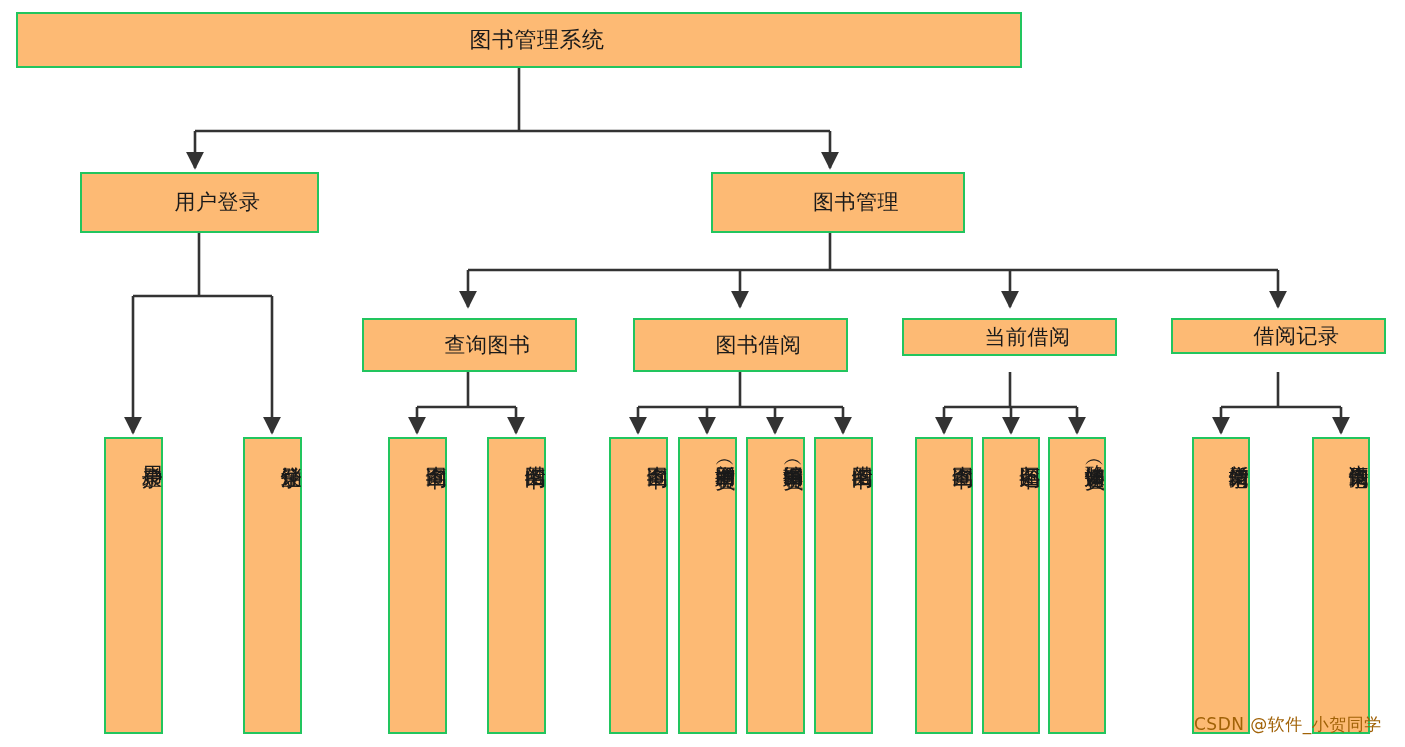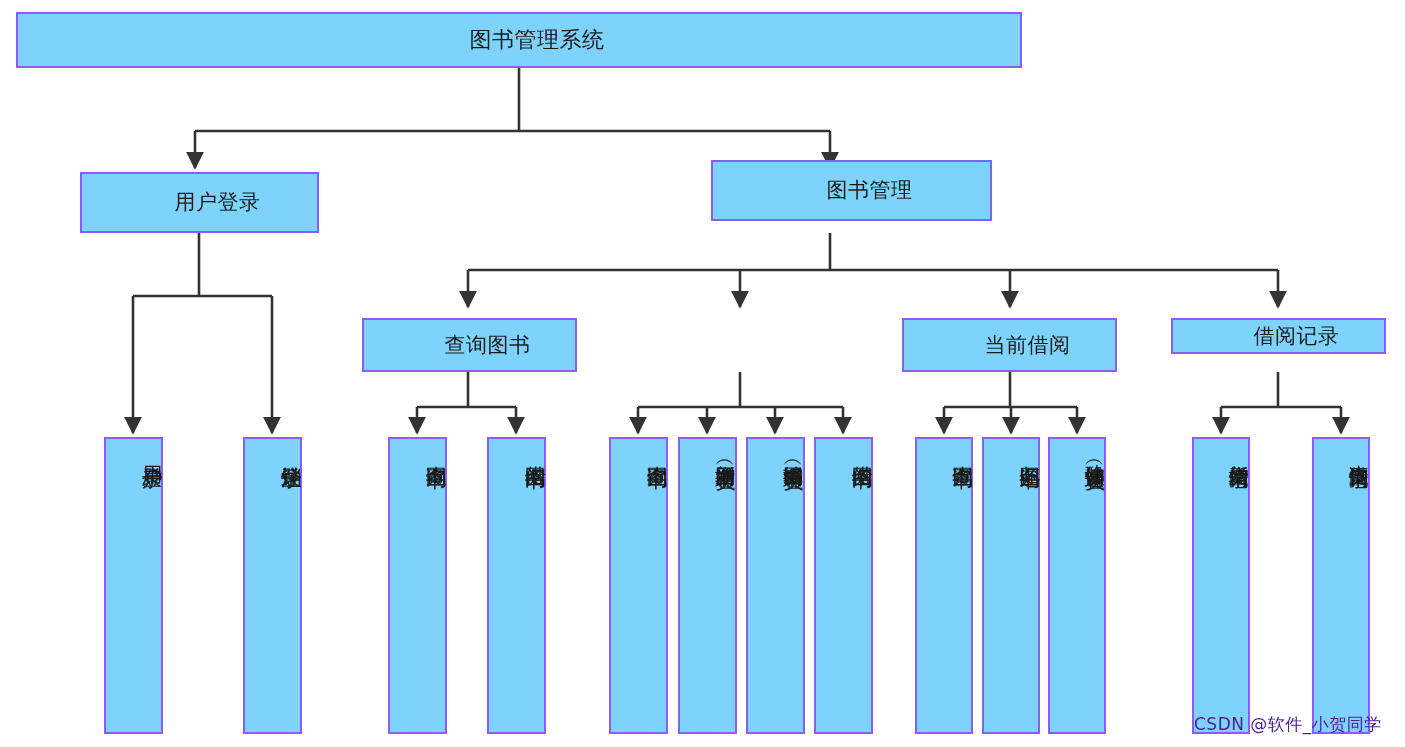--- a/index.html
+++ b/index.html
@@ -22,22 +22,22 @@
     position: absolute;
     left: 0;
     top: 0;
     width: 1405px;
     height: 747px;
     pointer-events: none;
   }
   .node {
     position: absolute;
     box-sizing: border-box;
-    background: #7dd3fc;
-    border: 2px solid #8b5cf6;
+    background: #fdba74;
+    border: 2px solid #22c55e;
     display: flex;
     align-items: center;
     justify-content: center;
     color: #1a1a1a;
     z-index: 2;
     padding-left: 36px;
   }
   .node .label {
     display: block;
     text-align: center;
@@ -65,21 +65,21 @@
     line-height: 1.12;
     letter-spacing: 1px;
     white-space: nowrap;
   }
   .node.v.tall .label {
     font-size: 20px;
   }
   .watermark {
     position: absolute;
     font-size: 17px;
-    color: #4c1d95;
+    color: #a16207;
     white-space: nowrap;
     z-index: 5;
     letter-spacing: 0.5px;
     text-align: right;
   }
 </style>
 </head>
 <body>
 
 <div id="canvas">
@@ -137,30 +137,33 @@
   </svg>
 
   <div class="node h root" style="left:16px; top:12px; width:1006px; height:56px;">
     <span class="label">图书管理系统</span>
   </div>
 
   <div class="node h" style="left:80px; top:172px; width:239px; height:61px;">
     <span class="label">用户登录</span>
   </div>
 
-  <div class="node h" style="left:711px; top:160px; width:281px; height:61px;">
+  <div class="node h" style="left:711px; top:172px; width:254px; height:61px;">
     <span class="label">图书管理</span>
   </div>
 
   <div class="node h" style="left:362px; top:318px; width:215px; height:54px;">
     <span class="label">查询图书</span>
   </div>
 
-
-  <div class="node h" style="left:902px; top:318px; width:215px; height:54px;">
+  <div class="node h" style="left:633px; top:318px; width:215px; height:54px;">
+    <span class="label">图书借阅</span>
+  </div>
+
+  <div class="node h" style="left:902px; top:318px; width:215px; height:38px;">
     <span class="label">当前借阅</span>
   </div>
 
   <div class="node h" style="left:1171px; top:318px; width:215px; height:36px;">
     <span class="label">借阅记录</span>
   </div>
 
   <div class="node v" style="left:104px; top:437px; width:59px; height:297px;">
     <span class="label">用户登录</span>
   </div>

